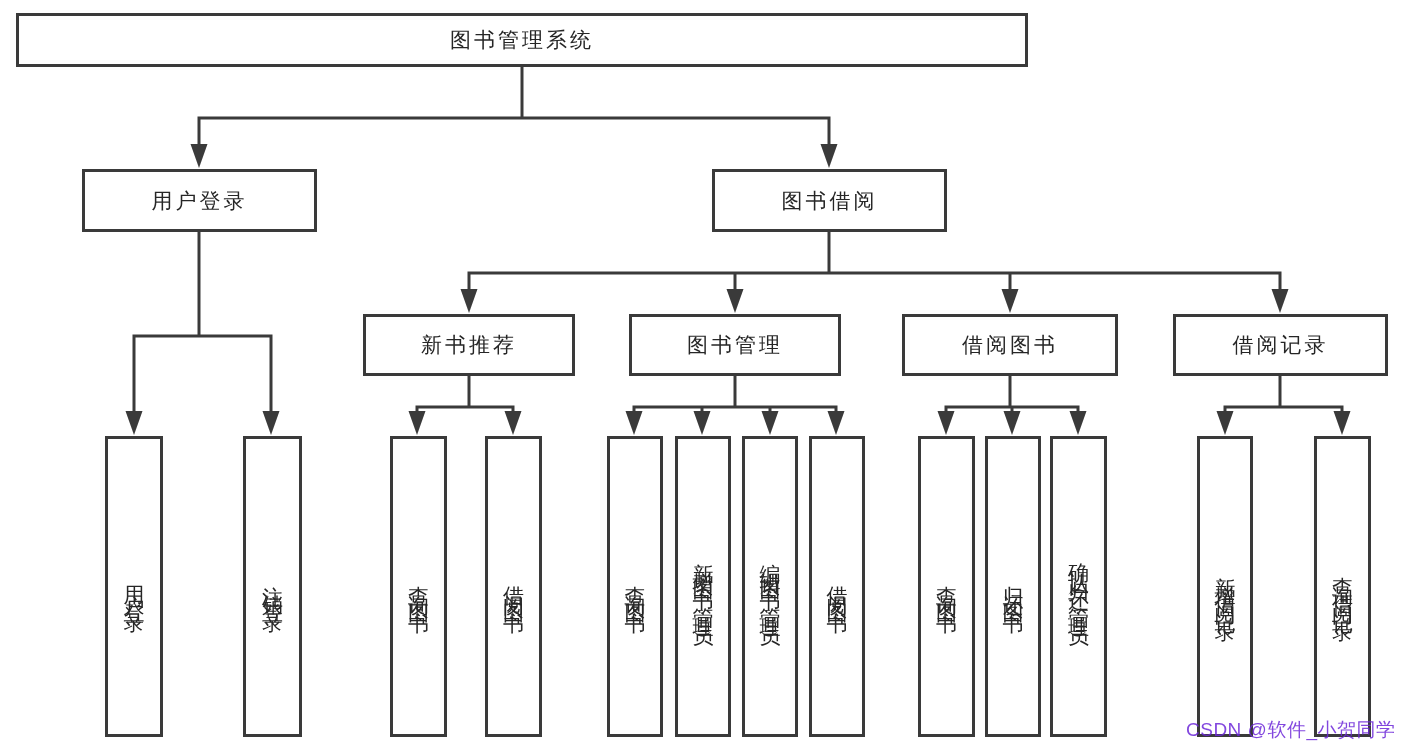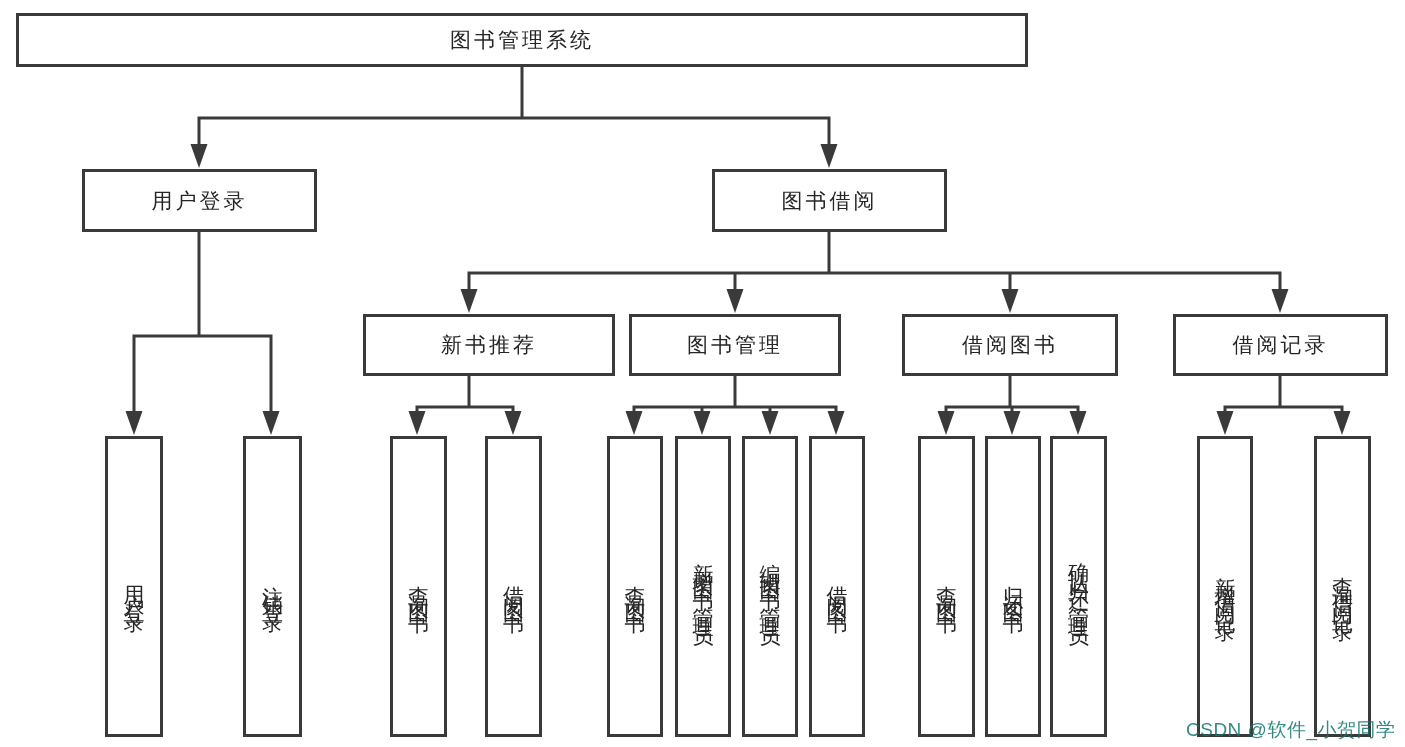--- a/index.html
+++ b/index.html
@@ -28,21 +28,21 @@
     writing-mode:vertical-rl;
     text-orientation:mixed;
     letter-spacing:9px;
     line-height:1.15;
     white-space:nowrap;
   }
   #watermark{
     position:absolute;
     left:1186px;top:717px;
     font-size:19px;
-    color:#0f766e;
+    color:#6d28d9;
     letter-spacing:0.5px;
     white-space:nowrap;
     z-index:5;
     opacity:0.85;
   }
 </style>
 </head>
 <body>
 
 <div id="canvas">
@@ -99,21 +99,21 @@
     <span>图书管理系统</span>
   </div>
 
   <div class="box hbox" style="left:82px;top:169px;width:235px;height:63px">
     <span>用户登录</span>
   </div>
   <div class="box hbox" style="left:712px;top:169px;width:235px;height:63px">
     <span>图书借阅</span>
   </div>
 
-  <div class="box hbox" style="left:363px;top:314px;width:252px;height:62px">
+  <div class="box hbox" style="left:363px;top:314px;width:212px;height:62px">
     <span>新书推荐</span>
   </div>
   <div class="box hbox" style="left:629px;top:314px;width:212px;height:62px">
     <span>图书管理</span>
   </div>
   <div class="box hbox" style="left:902px;top:314px;width:216px;height:62px">
     <span>借阅图书</span>
   </div>
   <div class="box hbox" style="left:1173px;top:314px;width:215px;height:62px">
     <span>借阅记录</span>

